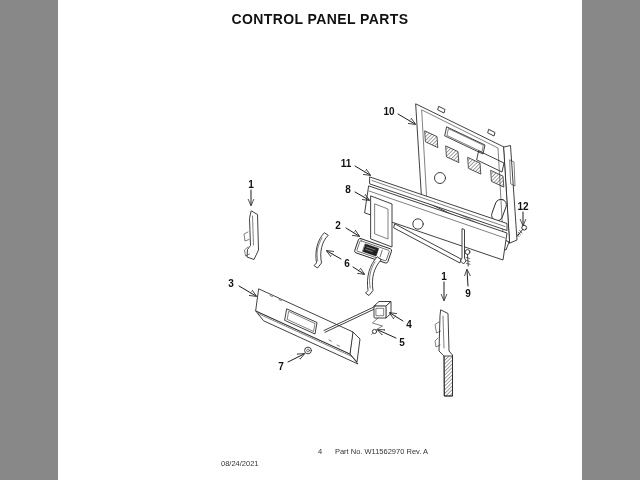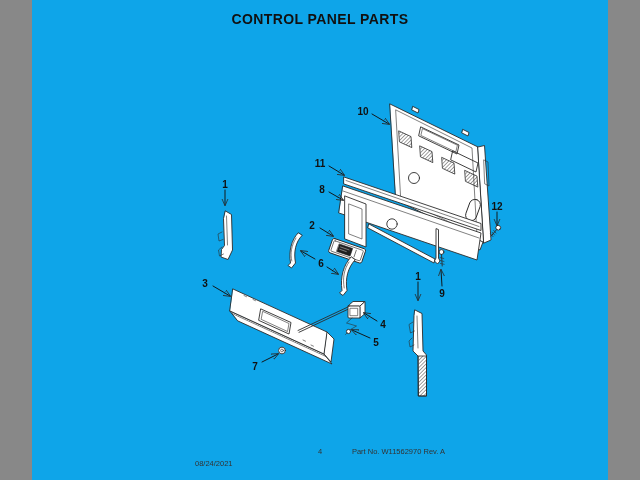--- a/index.html
+++ b/index.html
@@ -1,37 +1,37 @@
 <!DOCTYPE html>
 <html style="--ink: #2b2b2b; --label: #111111;"><head>
 <meta charset="utf-8">
 <style>
   html,body{margin:0;padding:0;background:#888}
-  .page{position:relative;width:576px;height:480px;background:#0ea5e9;
+  .page{position:relative;width:524px;height:480px;background:#ffffff;
         font-family:"Liberation Sans",sans-serif;overflow:hidden;margin:0 auto}
   .title{position:absolute;top:11px;left:0;width:100%;text-align:center;margin:0;
          font-size:14px;font-weight:bold;letter-spacing:.4px;color:#111}
   .art{position:absolute;left:0;top:0}
   .art path,.art line,.art rect,.art circle,.art ellipse{
       stroke:var(--ink,#2b2b2b);stroke-width:.9;fill:none;
       stroke-linecap:round;stroke-linejoin:round}
   .art .w{fill:#fff}
   .art .vent{fill:url(#hatch);stroke-width:.8}
   .art .dark{fill:#202020;stroke:#111;stroke-width:.5}
   .art .lt{stroke:#9a9a9a;stroke-width:.7}
   .art .thin{stroke-width:.6}
   .art .leader{stroke:var(--label,#111);stroke-width:.95}
   .art text.callout-num{stroke:none;fill:var(--label,#111);
       font:bold 10px "Liberation Sans",sans-serif;
       text-anchor:middle;dominant-baseline:central}
   .footer{position:absolute;left:0;top:447px;width:100%;height:12px;
           font-size:7.5px;color:#333}
   .footer .date{position:absolute;left:163px;top:12px}
   .footer .pageno{position:absolute;left:0;top:0;width:100%;text-align:center}
-  .footer .partno{position:absolute;right:163px;top:0}
+  .footer .partno{position:absolute;right:154px;top:0}
 </style>
 </head>
 <body>
 
 <div class="page">
 
   <h1 class="title">CONTROL PANEL PARTS</h1>
 
   <svg class="art" width="640" height="480" viewBox="0 0 640 480">
     <defs>

